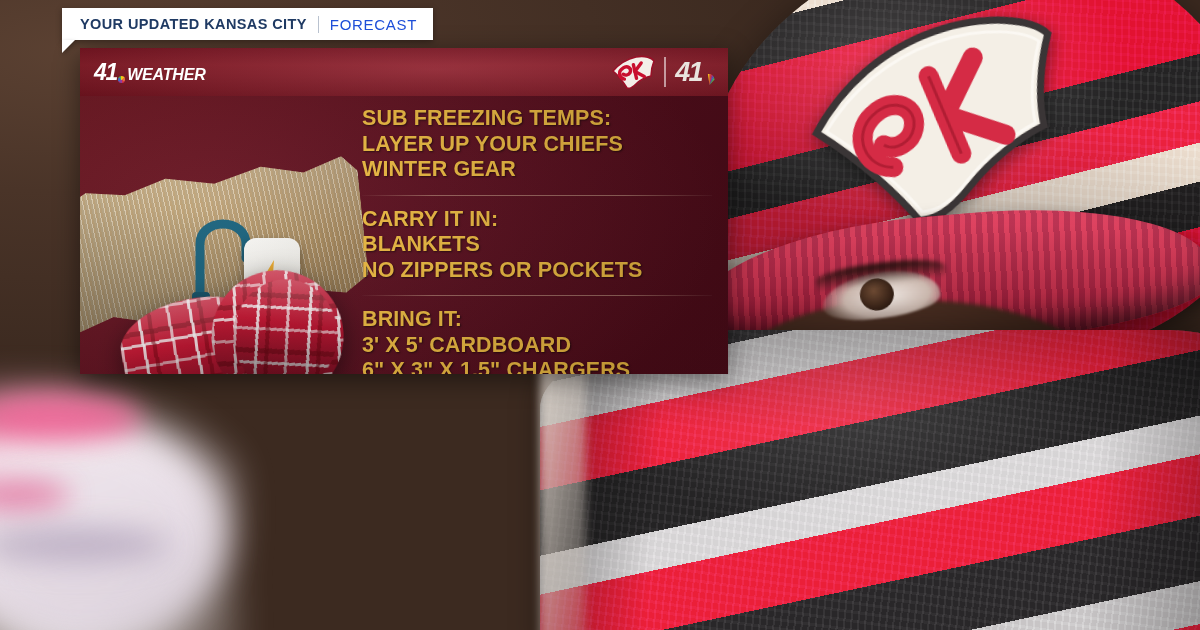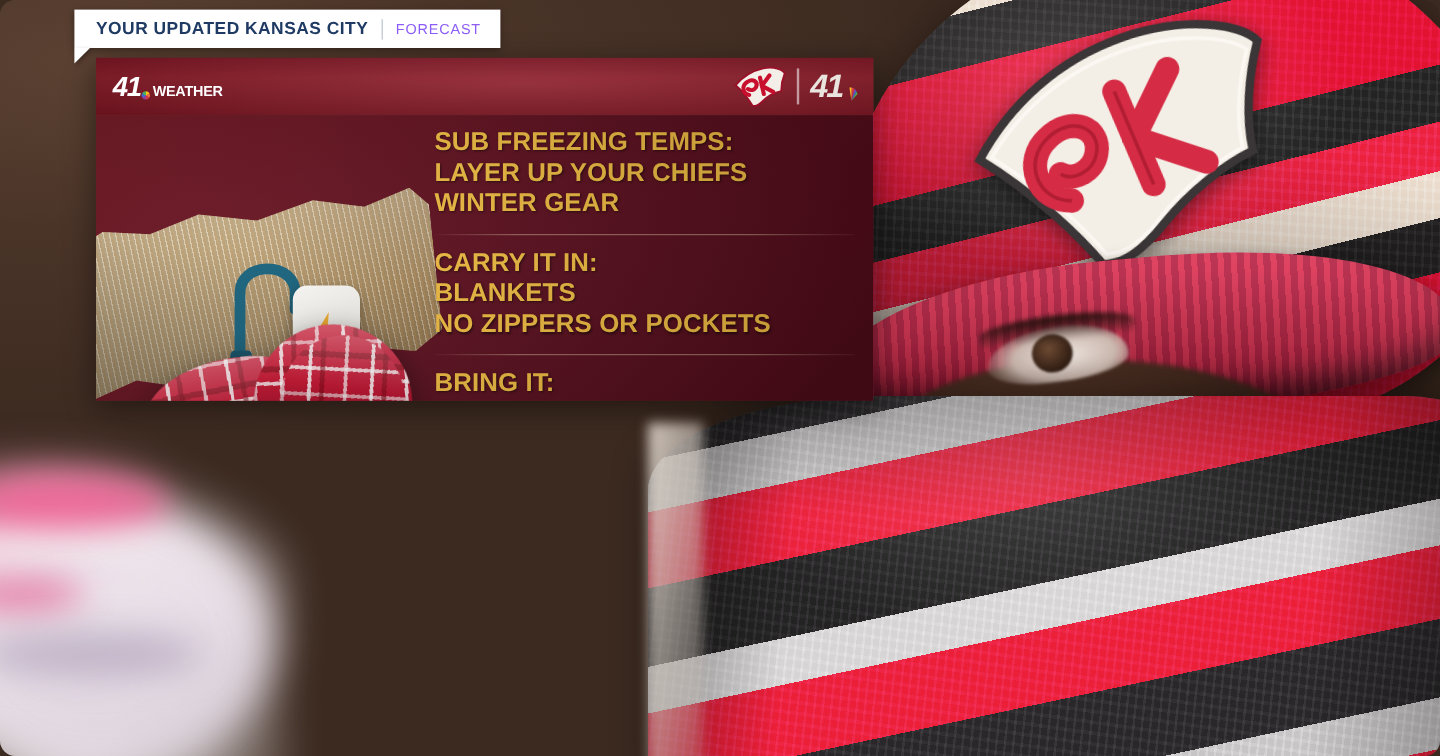--- a/index.html
+++ b/index.html
@@ -12,21 +12,20 @@
     background: #3a2a20;
     position: relative;
   }
 
   #stage {
     position: absolute;
     inset: 0;
     width: 1200px;
     height: 630px;
     overflow: hidden;
-    border-radius: 13px;
   }
 
   
   .photo {
     position: absolute;
     inset: 0;
   }
 
   
   .photo-base {
@@ -250,32 +249,32 @@
     font-size: 14.5px;
     letter-spacing: .4px;
     white-space: nowrap;
   }
   .banner-div {
     width: 1px; height: 17px;
     background: #b9c2cf;
     margin: 0 11px;
   }
   .banner-light {
-    color: #8b5cf6;
+    color: #1d4ed8;
     font-weight: normal;
-    font-size: 12px;
+    font-size: 15px;
     letter-spacing: .7px;
     white-space: nowrap;
   }
 
   
   .card {
     position: absolute;
     left: 80px; top: 48px;
-    width: 648px; height: 286px;
+    width: 648px; height: 326px;
     z-index: 30;
     overflow: hidden;
     box-shadow: 0 6px 24px rgba(0,0,0,.45);
   }
 
   .card-header {
     position: relative;
     height: 48px;
     background: linear-gradient(180deg, #7e1422 0%, #8c1b28 35%, #7a1320 100%);
     display: flex;
@@ -299,22 +298,22 @@
     letter-spacing: -1.2px; font-style: italic;
     line-height: 1;
   }
   .nbc-dot {
     width: 7px; height: 7px; border-radius: 50%;
     margin: 0 2px 1px 1px;
     background: conic-gradient(#f5c518 0 60deg, #e8743b 60deg 120deg, #d8344a 120deg 180deg, #8e3fa0 180deg 240deg, #3f6fc4 240deg 300deg, #4caf50 300deg 360deg);
     align-self: flex-end;
   }
   .hdr-weather {
-    color: #fff; font-weight: bold; font-size: 12px;
-    letter-spacing: -.2px; line-height: 1;
+    color: #fff; font-weight: bold; font-size: 16px;
+    letter-spacing: -.2px; line-height: 1; font-style: italic;
   }
   .card-title {
     position: relative; z-index: 2;
     color: #f4efe9;
     font-size: 28px;
     font-weight: normal;
     letter-spacing: .6px;
     white-space: nowrap;
     text-transform: uppercase;
   }

